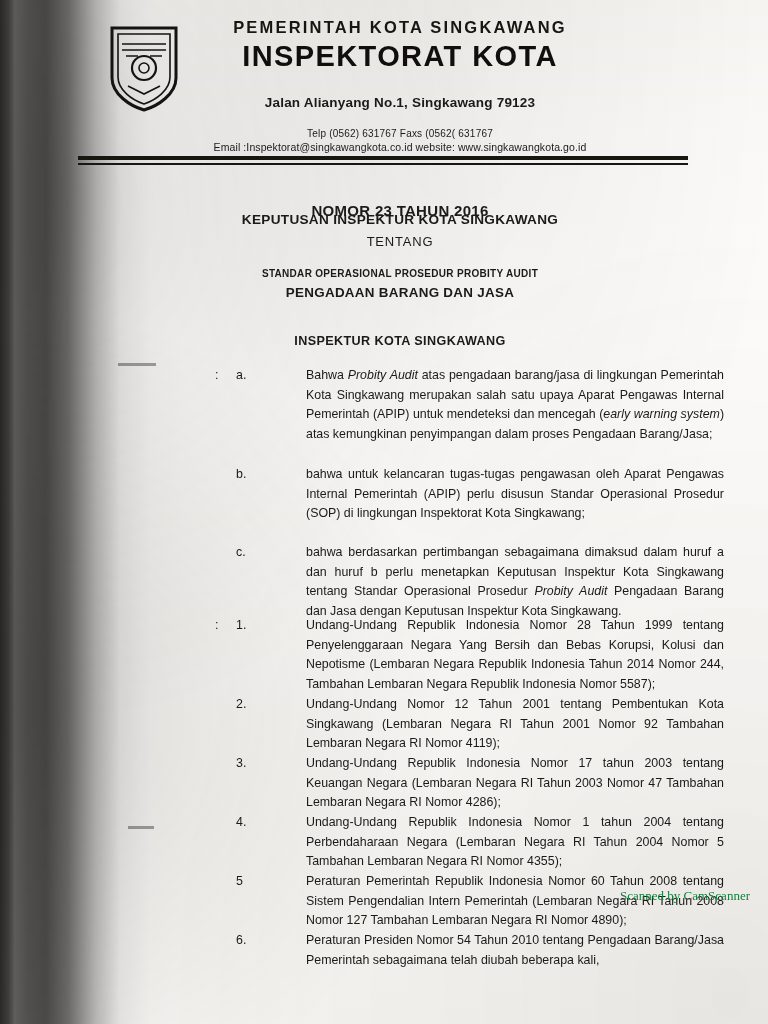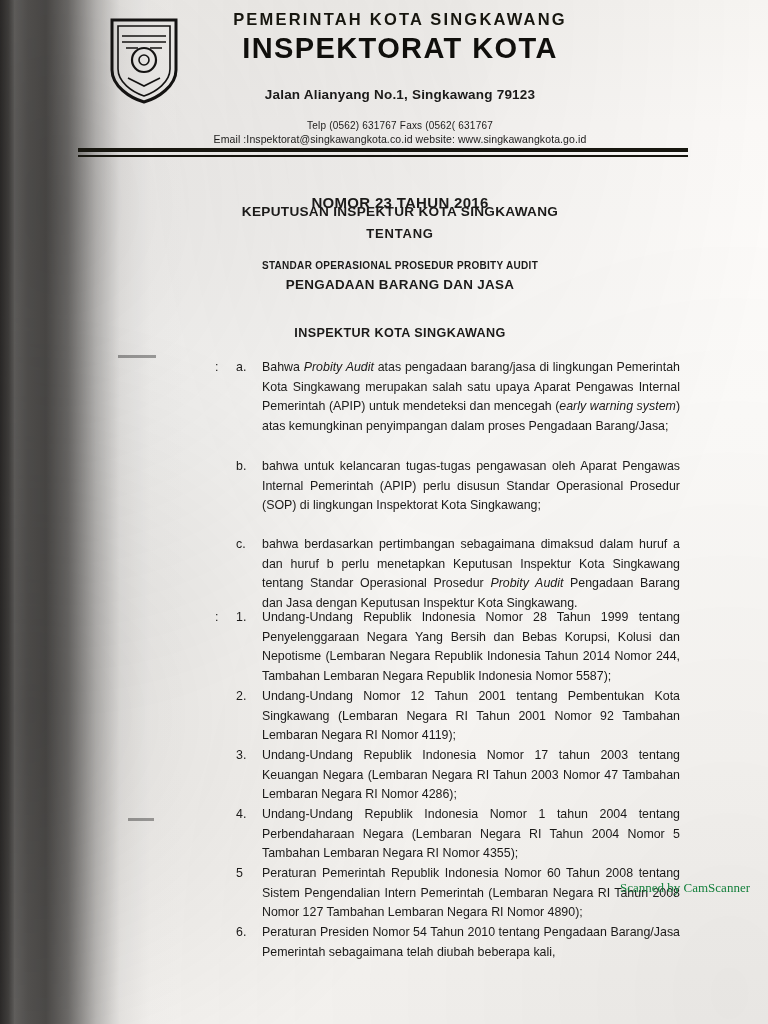--- a/index.html
+++ b/index.html
@@ -53,21 +53,21 @@
   .edge-strip {
     position: absolute;
     left: 0; top: 0; bottom: 0;
     width: 14px;
     background: linear-gradient(to right, #1d1b1a, #3a3836 60%, #5d5b59);
     opacity: .85;
   }
 
   .content {
     position: absolute;
-    left: 0; top: 0;
+    left: 0; top: 8px;
     width: 768px;
     height: 904px;
     color: #1b1a19;
   }
 
   
   .header {
     position: absolute;
     left: 100px;
     top: 10px;
@@ -124,31 +124,32 @@
 
   
   .doc-title {
     position: absolute;
     left: 100px;
     width: 600px;
     text-align: center;
   }
   .t-keputusan { top: 176px; font-size: 13.6px; font-weight: bold; letter-spacing: .3px; margin-top: 28px; }
   .t-nomor     { top: 194px; font-size: 15px; font-weight: bold; letter-spacing: .3px; }
-  .t-tentang   { top: 226px; font-size: 13px;   font-weight: bold; letter-spacing: .8px; }
+  .t-tentang   { top: 226px; font-size: 13px;   font-weight: normal; letter-spacing: .8px; }
   .t-standar1  { top: 260px; font-size: 10px; font-weight: bold; letter-spacing: .3px; }
   .t-standar2  { top: 277px; font-size: 13.4px; font-weight: bold; letter-spacing: .3px; }
   .t-inspektur { top: 326px; font-size: 12.6px; font-weight: bold; letter-spacing: .4px; }
 
   
   .block {
     position: absolute;
     font-size: 12.4px;
     line-height: 19.6px;
     text-align: justify;
+    margin-left: 44px;
   }
   .colon {
     position: absolute;
     font-size: 12.4px;
     line-height: 19.6px;
   }
   .marker {
     position: absolute;
     font-size: 12.4px;
     line-height: 19.6px;

